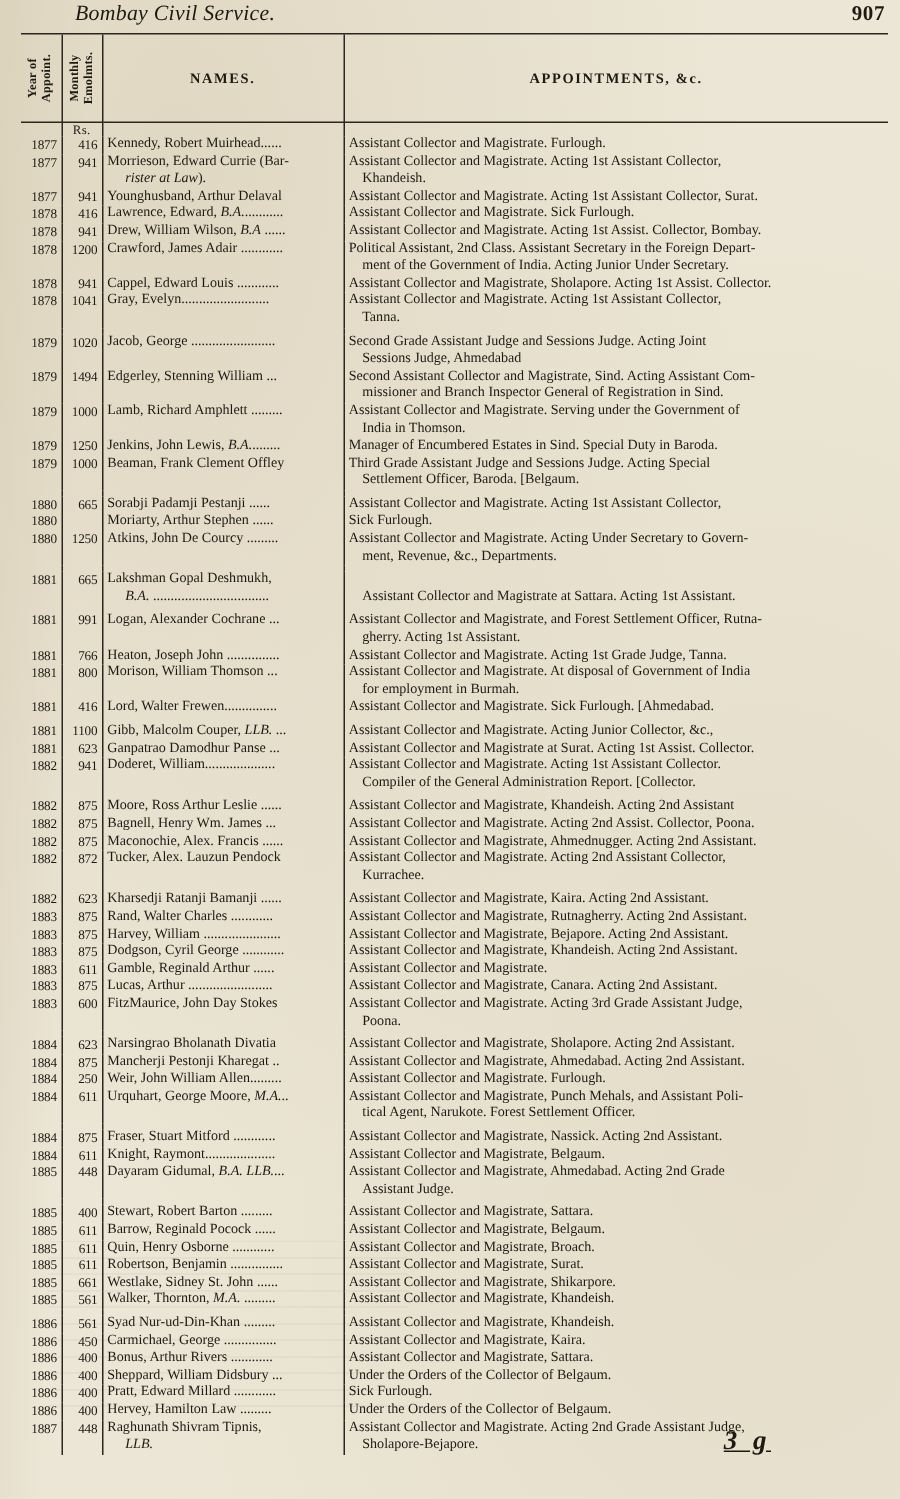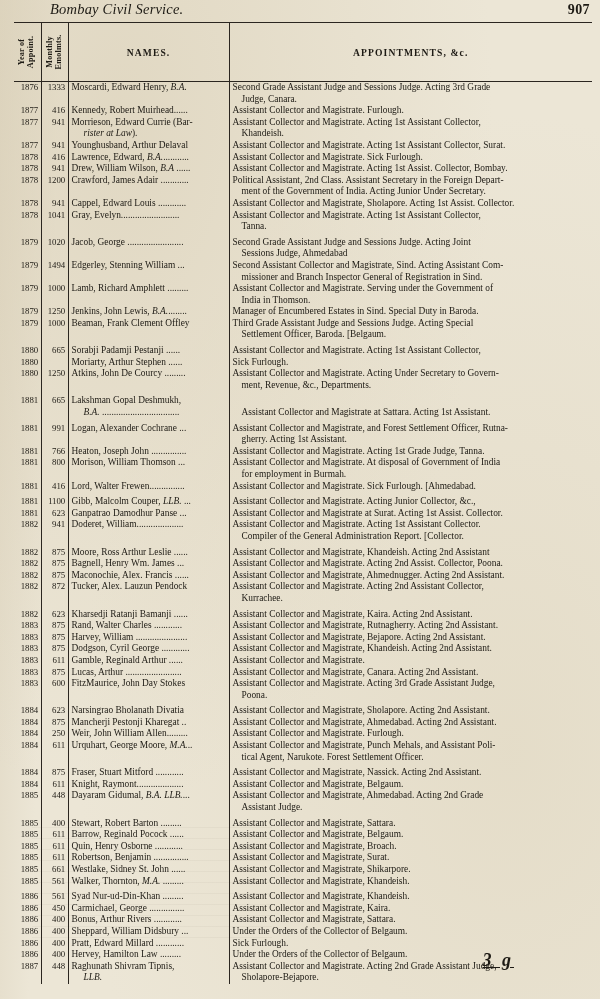--- a/index.html
+++ b/index.html
@@ -195,31 +195,26 @@
               <span>
                 <b>Monthly</b>
                 <b>Emolmts.</b>
               </span>
             </th>
             <th class="hhead">NAMES.</th>
             <th class="hhead last">APPOINTMENTS, &amp;c.</th>
           </tr>
         </thead>
         <tbody>
-        <tr>
-              <td class="col-year">1876</td>
-              <td class="col-emol">1333</td>
-              <td class="col-name">
-                <span class="ln">Moscardi, Edward Henry, <i class="it">B.A.</i></span>
-              </td>
-              <td class="col-appt last">
-                <span class="ln">Second Grade Assistant Judge and Sessions Judge.   Acting 3rd Grade</span>
-                <span class="ln ind">Judge, Canara.</span>
-              </td>
-            </tr>
+          <tr class="rs-row">
+            <td></td>
+            <td class="rs-label">Rs.</td>
+            <td></td>
+            <td class="last"></td>
+          </tr>
             <tr>
               <td class="col-year">1877</td>
               <td class="col-emol">416</td>
               <td class="col-name">
                 <span class="ln">Kennedy, Robert Muirhead......</span>
               </td>
               <td class="col-appt last">
                 <span class="ln">Assistant Collector and Magistrate.  Furlough.</span>
               </td>
             </tr>

